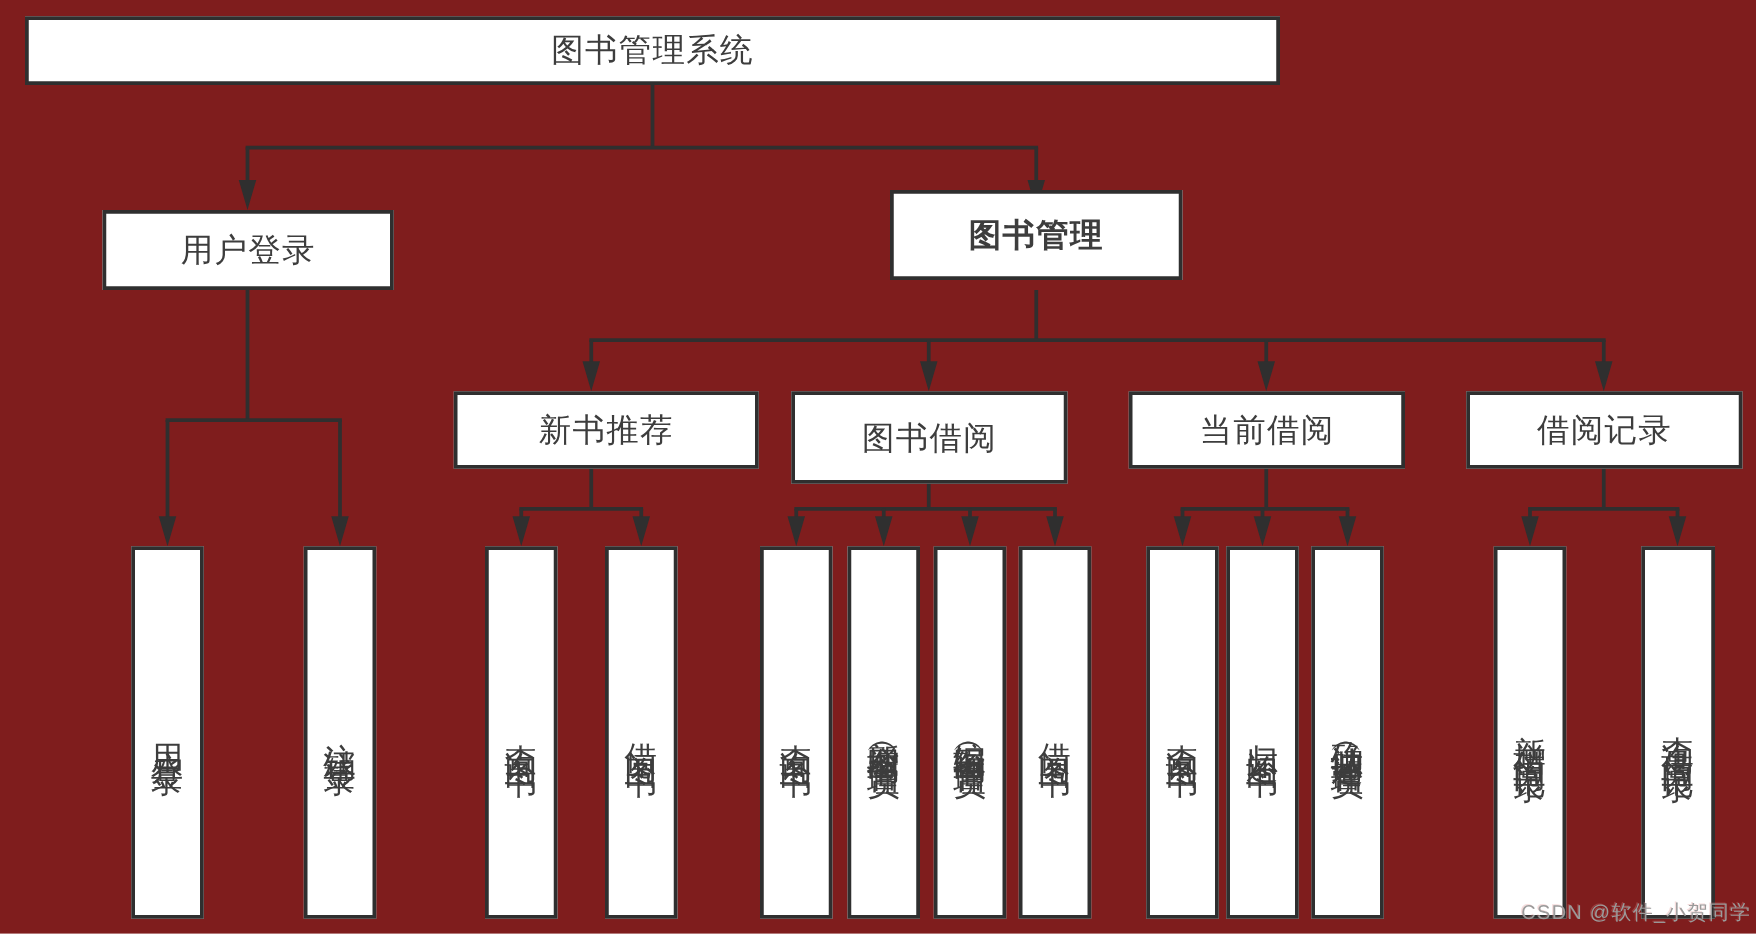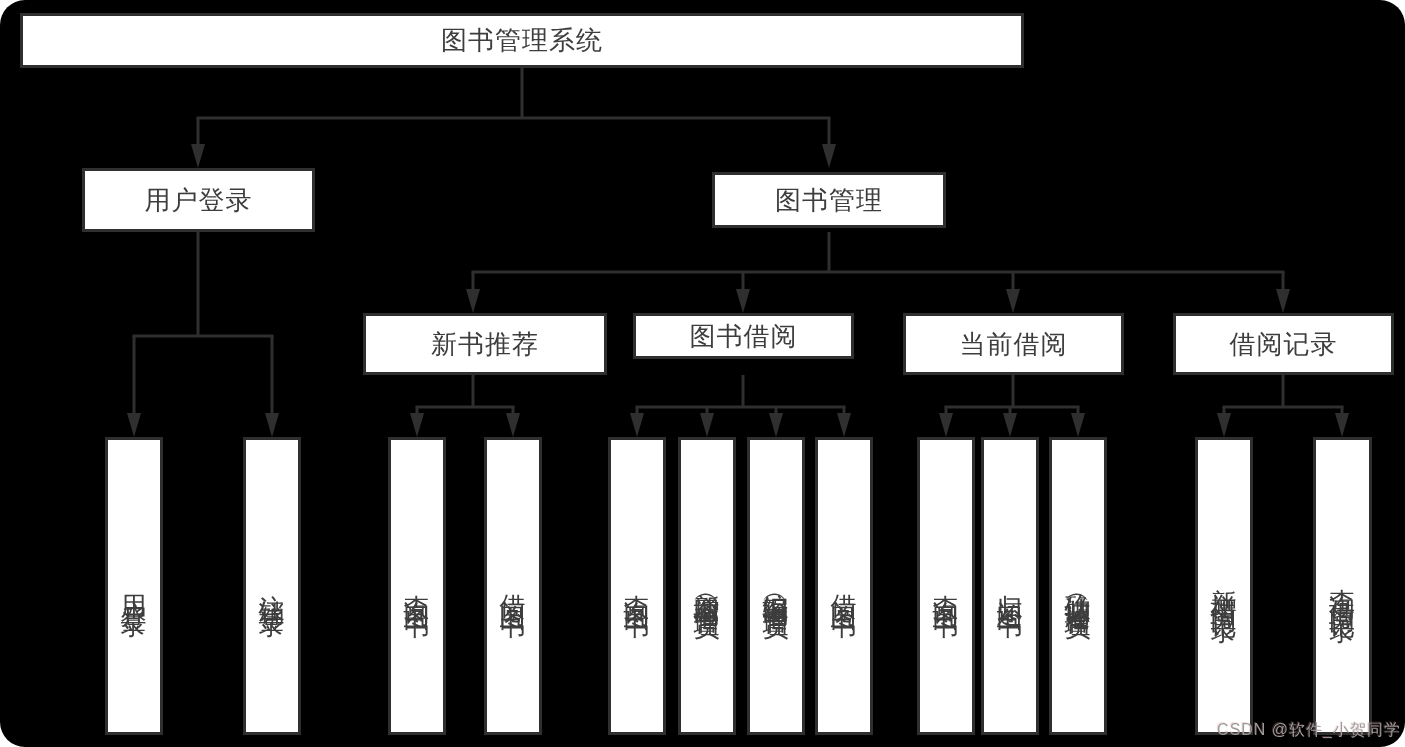--- a/index.html
+++ b/index.html
@@ -1,23 +1,22 @@
 <!DOCTYPE html>
 <html><head>
 <meta charset="utf-8">
 <style>
   html, body { margin: 0; padding: 0; background: #ffffff; }
   .stage {
     position: relative;
     width: 1405px;
     height: 747px;
-    background: #000000;
+    background: #7f1d1d;
     font-family: "Liberation Sans", "DejaVu Sans", sans-serif;
     overflow: hidden;
-    border-radius: 25px;
   }
   .connectors {
     position: absolute;
     left: 0; top: 0;
     pointer-events: none;
   }
   .node {
     position: absolute;
     box-sizing: border-box;
     background: #ffffff;
@@ -121,24 +120,24 @@
       <polygon points="1003,413 1017,413 1010,437"></polygon>
       <polygon points="1071,413 1085,413 1078,437"></polygon>
       <polygon points="1217,413 1231,413 1224,437"></polygon>
       <polygon points="1335,413 1349,413 1342,437"></polygon>
     </g>
   </svg>
 
   <div class="node h-node" style="left:20px; top:13px; width:1004px; height:55px;">图书管理系统</div>
 
   <div class="node h-node" style="left:82px; top:168px; width:233px; height:64px;">用户登录</div>
-  <div class="node h-node" style="left:712px; top:172px; width:234px; height:56px;">图书管理</div>
+  <div class="node h-node" style="left:712px; top:152px; width:234px; height:72px;font-weight:bold;">图书管理</div>
 
   <div class="node h-node" style="left:363px; top:313px; width:244px; height:62px;">新书推荐</div>
-  <div class="node h-node" style="left:633px; top:313px; width:221px; height:46px;">图书借阅</div>
+  <div class="node h-node" style="left:633px; top:313px; width:221px; height:74px;">图书借阅</div>
   <div class="node h-node" style="left:903px; top:313px; width:221px; height:62px;">当前借阅</div>
   <div class="node h-node" style="left:1173px; top:313px; width:221px; height:62px;">借阅记录</div>
 
   <div class="node v-node" style="left:105px; top:437px; width:58px; height:298px;">用户登录</div>
   <div class="node v-node" style="left:243px; top:437px; width:58px; height:298px;">注销登录</div>
 
   <div class="node v-node" style="left:388px; top:437px; width:58px; height:298px;">查询图书</div>
   <div class="node v-node" style="left:484px; top:437px; width:58px; height:298px;">借阅图书</div>
 
   <div class="node v-node" style="left:608px; top:437px; width:58px; height:298px;">查询图书</div>

